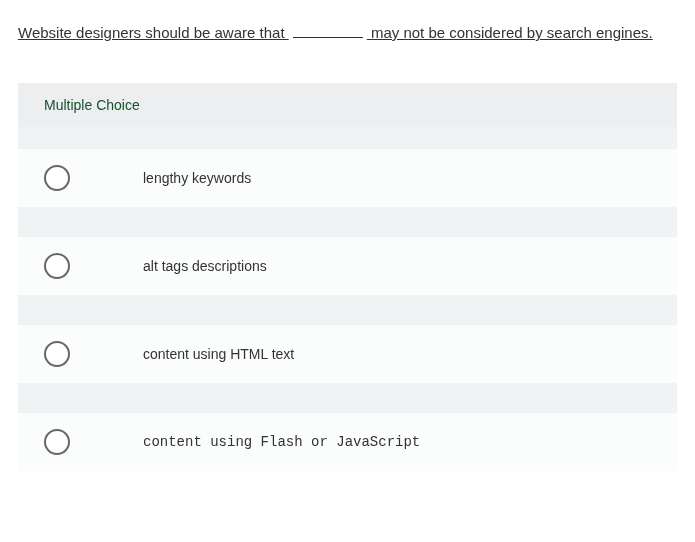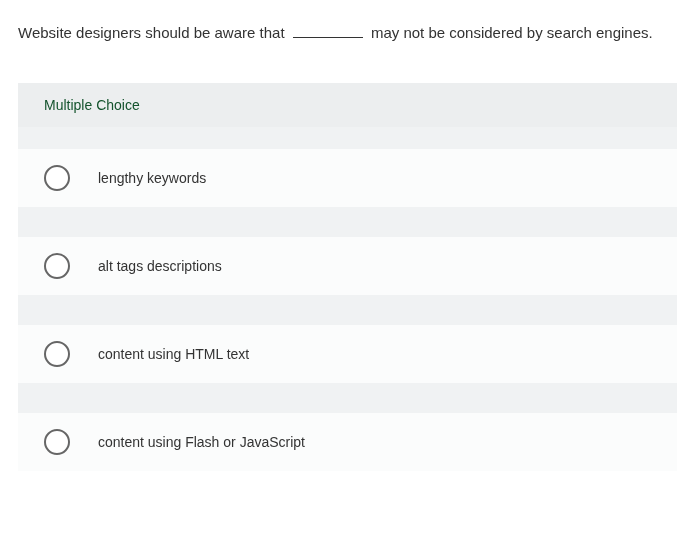--- a/index.html
+++ b/index.html
@@ -17,20 +17,21 @@
     .page {
       background: #ffffff;
       padding: 22px 18px 0 18px;
       height: 100%;
     }
     .question-text {
       font-size: 15px;
       color: #333;
       margin-bottom: 40px;
       line-height: 1.4;
+      text-decoration: underline;
     }
     .blank {
       display: inline-block;
       border-bottom: 1.5px solid #333;
       width: 70px;
       margin: 0 4px;
       vertical-align: baseline;
     }
     .mc-container {
       background: #f0f2f3;
@@ -45,23 +46,25 @@
     .options {
       padding: 22px 0 0 0;
     }
     .option-row {
       display: flex;
       align-items: center;
       background: #fbfcfc;
       margin: 0 0 30px 0;
       padding: 16px 26px;
       cursor: pointer;
+      gap: 45px;
     }
     .option-row:last-child {
       margin-bottom: 0;
+      font-family: Liberation Mono, monospace;
     }
     .radio-circle {
       width: 26px;
       height: 26px;
       border: 2px solid #666;
       border-radius: 50%;
       flex-shrink: 0;
       margin-right: 28px;
       background: #fff;
     }

